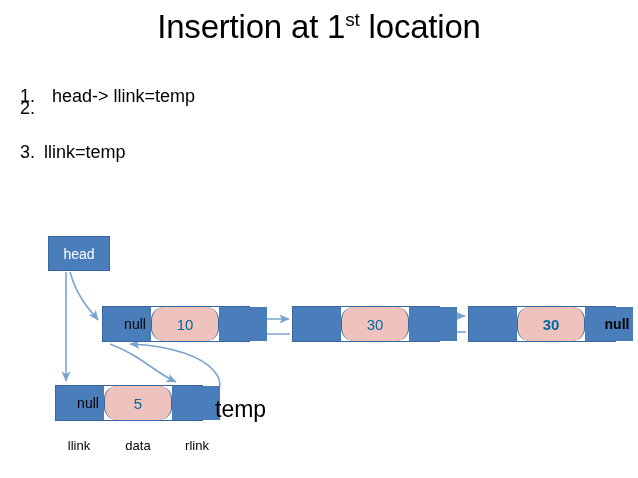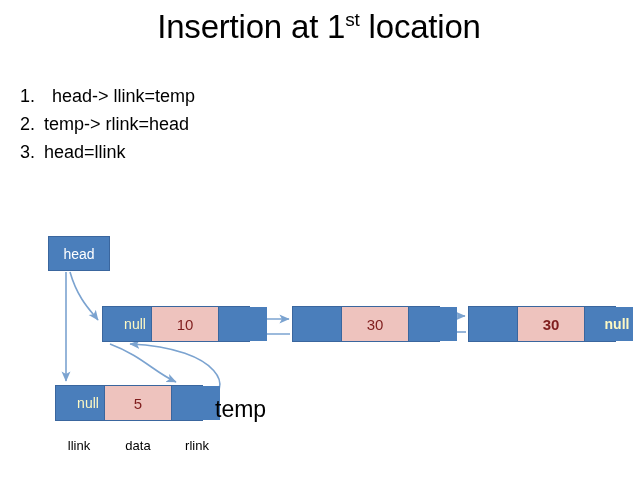--- a/index.html
+++ b/index.html
@@ -110,33 +110,34 @@
   .cell {
     box-sizing: border-box;
     display: flex;
     align-items: center;
     justify-content: center;
     font-size: 14px;
     height: 100%;
   }
   .cell.link {
     background: #4a7ebb;
-    color: #fef9c3;
+    color: #000000;
     width: 48px;
     flex: 0 0 48px;
     padding-left: 16px;
   }
   .cell.data {
     background: #eec3be;
-    color: #7f1d1d;
+    color: #0369a1;
     width: 68px;
     flex: 0 0 68px;
     border-left: 1px solid #3a669e;
     border-right: 1px solid #3a669e;
     font-size: 15px;
+    border-radius: 13px;
   }
 
   #node-10 { left: 102px; top: 306px; width: 148px; }
   #node-20 { left: 292px; top: 306px; width: 148px; }
   #node-30 { left: 468px; top: 306px; width: 148px; font-weight: bold; }
   #node-temp { left: 55px; top: 385px; width: 148px; }
 
   
   #temp-caption {
     position: absolute;
@@ -171,25 +172,24 @@
   <span>Insertion at 1</span><span class="sup">st</span><span> location</span>
 </div>
 
 <div id="steps">
   <div class="step-row indent">
     <span class="step-num">1.</span>
     <span class="step-text">head-&gt; llink=temp</span>
   </div>
   <div class="step-row">
     <span class="step-num">2.</span>
-    <span class="step-text">temp-&gt; rlink=head</span>
   </div>
   <div class="step-row">
     <span class="step-num">3.</span>
-    <span class="step-text">head=llink</span>
+    <span class="step-text">llink=temp</span>
   </div>
 </div>
 
 <div id="diagram">
 
   <svg id="arrow-layer" width="638" height="478" viewBox="0 0 638 478">
     <defs>
       <marker id="ah" markerWidth="7" markerHeight="7" refX="6" refY="3.2" orient="auto" markerUnits="strokeWidth">
         <path d="M0,0.4 L6.4,3.2 L0,6 L1.6,3.2 Z" fill="#7ba3d0"></path>
       </marker>

